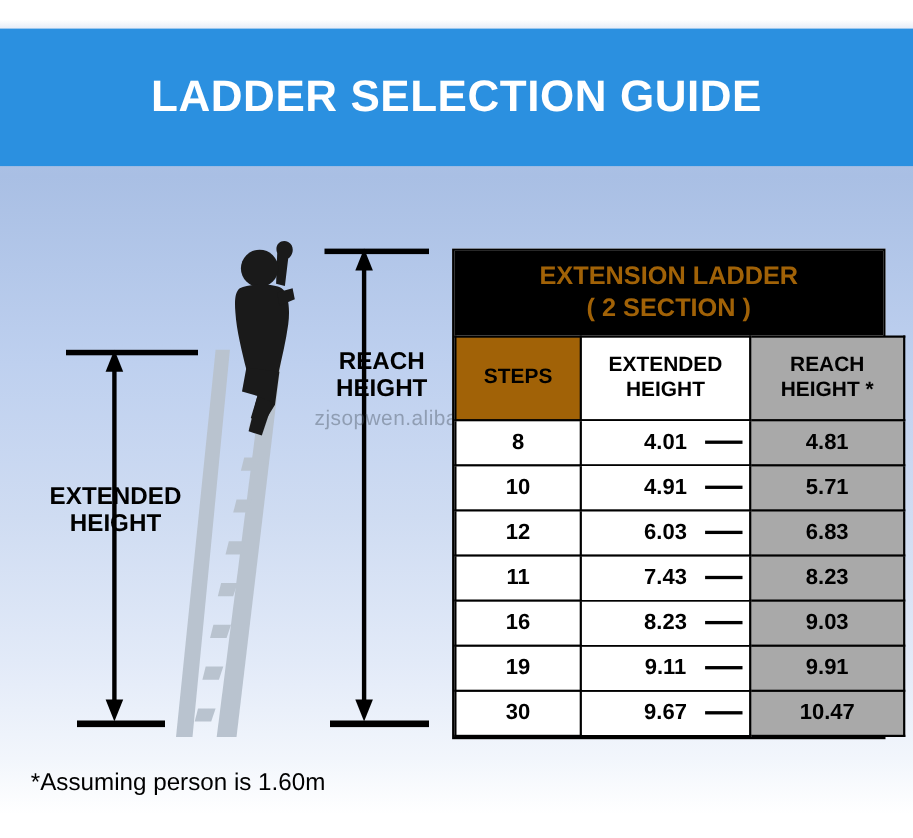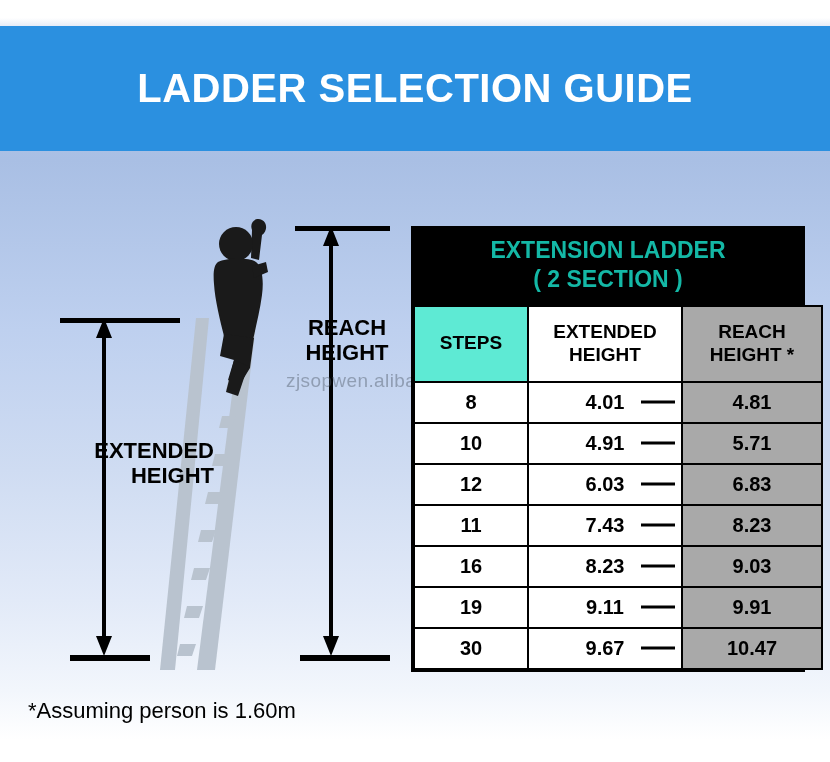--- a/index.html
+++ b/index.html
@@ -53,24 +53,23 @@
   .arrow-label {
     position: absolute;
     font-size: 22px;
     font-weight: bold;
     color: #000000;
     text-align: center;
     line-height: 1.15;
     font-family: "Liberation Sans", sans-serif;
   }
   #extended-height-label {
-    left: 24px;
+    left: 10px;
     top: 238px;
     width: 190px;
-    text-align: right;
   }
   #reach-height-label {
     left: 272px;
     top: 115px;
     width: 150px;
   }
 
   
   #watermark {
     position: absolute;
@@ -88,21 +87,21 @@
     position: absolute;
     left: 411px;
     top: 226px;
     width: 394px;
     border: 2px solid #000000;
     background: #ffffff;
     box-sizing: border-box;
   }
   #table-title {
     background: #000000;
-    color: #14b8a6;
+    color: #a16207;
     text-align: center;
     font-size: 23px;
     font-weight: bold;
     padding: 8px 0 10px 0;
     line-height: 1.28;
   }
   table.grid {
     border-collapse: collapse;
     width: 100%;
     table-layout: fixed;
@@ -114,21 +113,21 @@
   }
   table.grid th {
     font-size: 19px;
     font-weight: bold;
     color: #000000;
     padding: 8px 2px;
     line-height: 1.2;
     height: 58px;
     vertical-align: middle;
   }
-  th.c-steps { width: 108px; background: #5eead4; }
+  th.c-steps { width: 108px; background: #a16207; }
   th.c-ext   { width: 148px; background: #ffffff; }
   th.c-reach { width: 134px; background: #a9a9a9; }
   table.grid td {
     font-size: 20px;
     font-weight: bold;
     color: #000000;
     height: 39px;
     padding: 0;
   }
   td.c-steps { background: #ffffff; }

